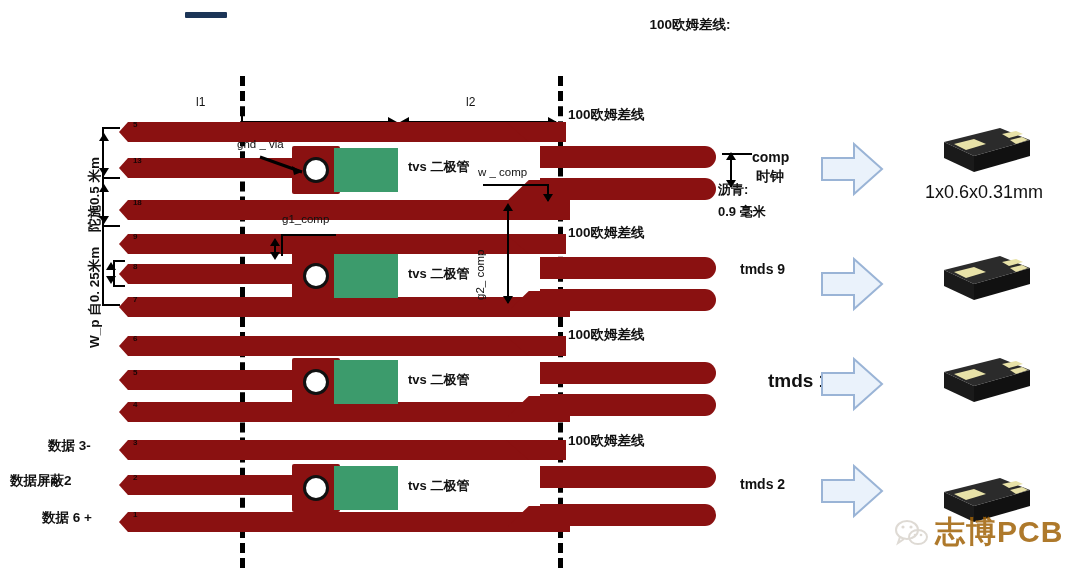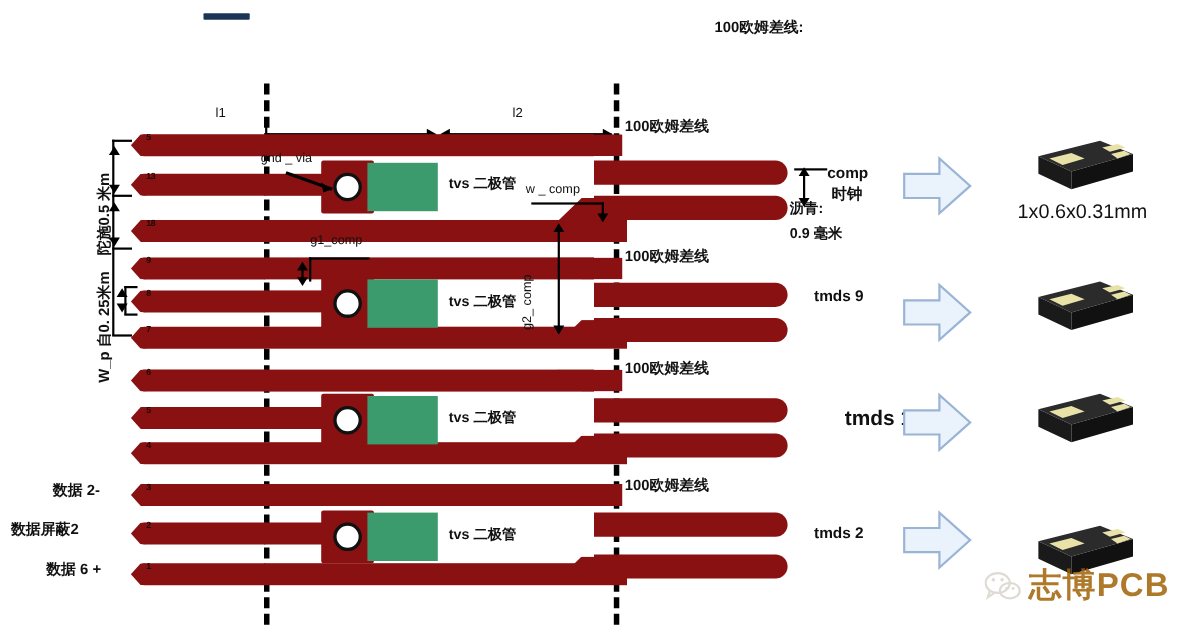--- a/index.html
+++ b/index.html
@@ -138,21 +138,21 @@
 
   <div class="pad" style="left:128px;top:440px;width:115px;"></div>
   <div class="padnum" style="left:133px;top:438px;">3</div>
 
   <div class="pad" style="left:128px;top:475px;width:115px;"></div>
   <div class="padnum" style="left:133px;top:473px;">2</div>
 
   <div class="pad" style="left:128px;top:512px;width:115px;"></div>
   <div class="padnum" style="left:133px;top:510px;">1</div>
 
-  <div class="abs lblb" style="left:48px;top:437px;">数据 2-</div>
+  <div class="abs lblb" style="left:48px;top:437px;">数据 3-</div>
   <div class="abs lblb" style="left:10px;top:472px;">数据屏蔽2</div>
   <div class="abs lblb" style="left:42px;top:509px;">数据 6 +</div>
 
   <div class="trace" style="left:240px;top:122px;width:300px;height:20px;"></div>
   <div class="wedge" style="left:506px;top:122px;width:60px;height:20px;
        clip-path:polygon(0 0,100% 0,100% 100%,38% 100%);"></div>
   <div class="trace" style="left:540px;top:146px;width:176px;height:22px;border-radius:0 11px 11px 0;"></div>
 
   <div class="trace" style="left:240px;top:158px;width:60px;height:20px;"></div>
   <div class="trace" style="left:240px;top:200px;width:330px;height:20px;"></div>

